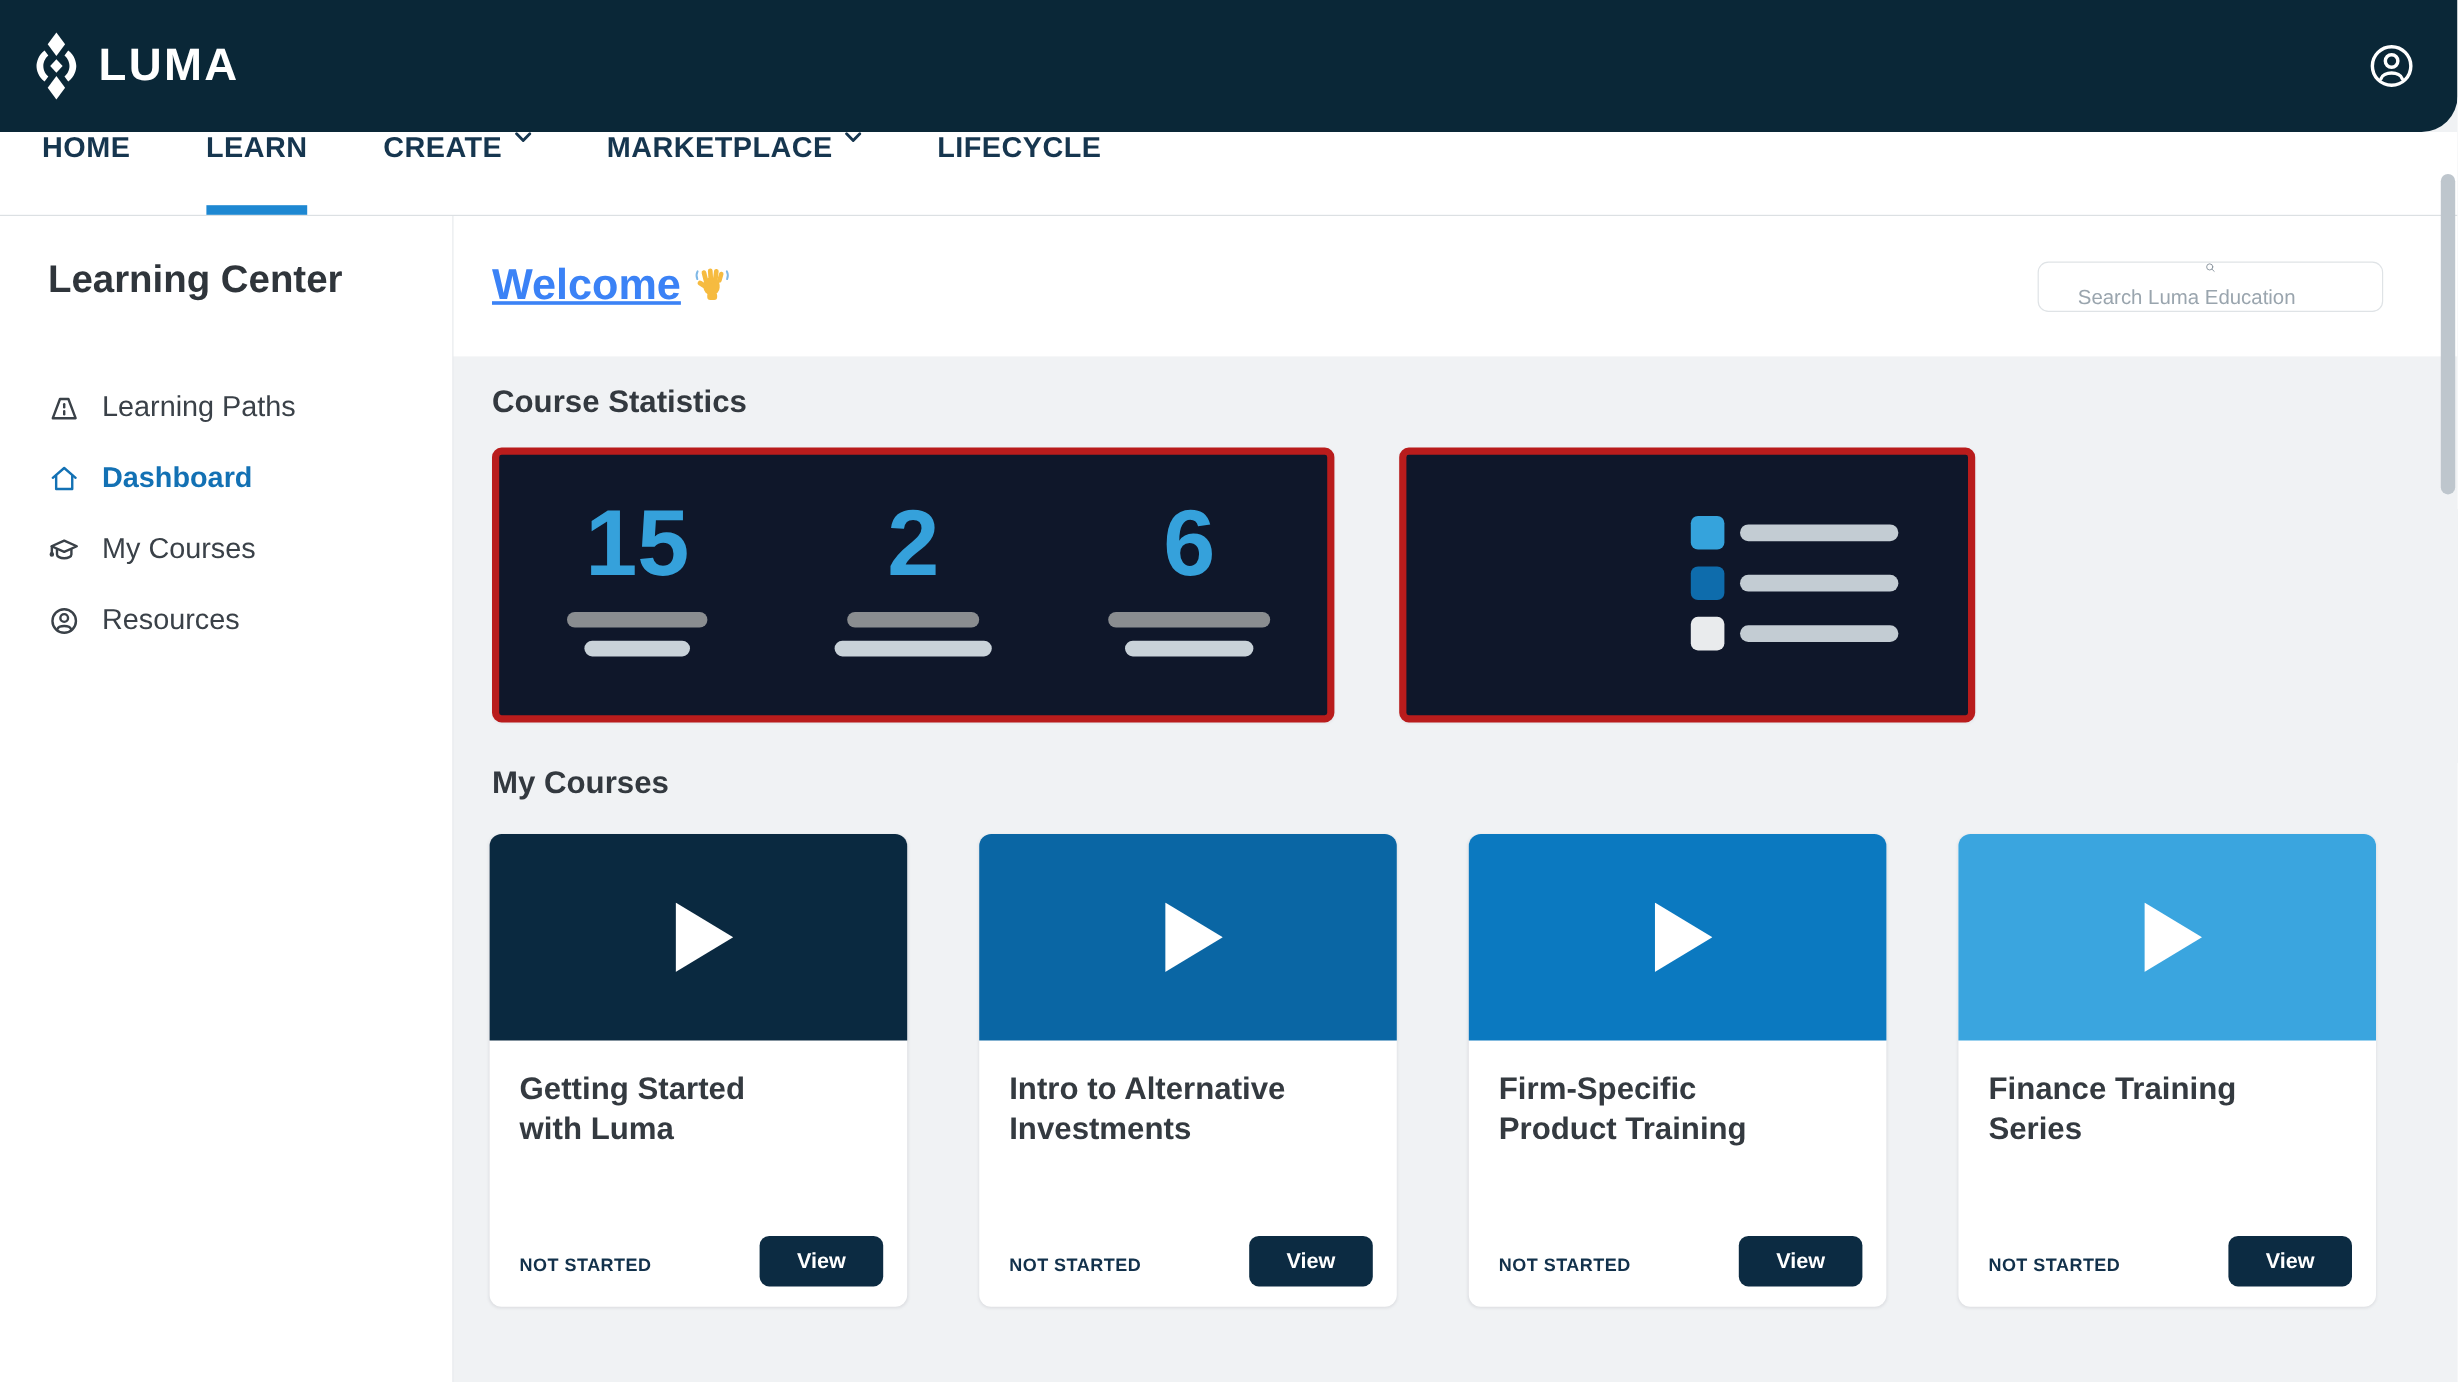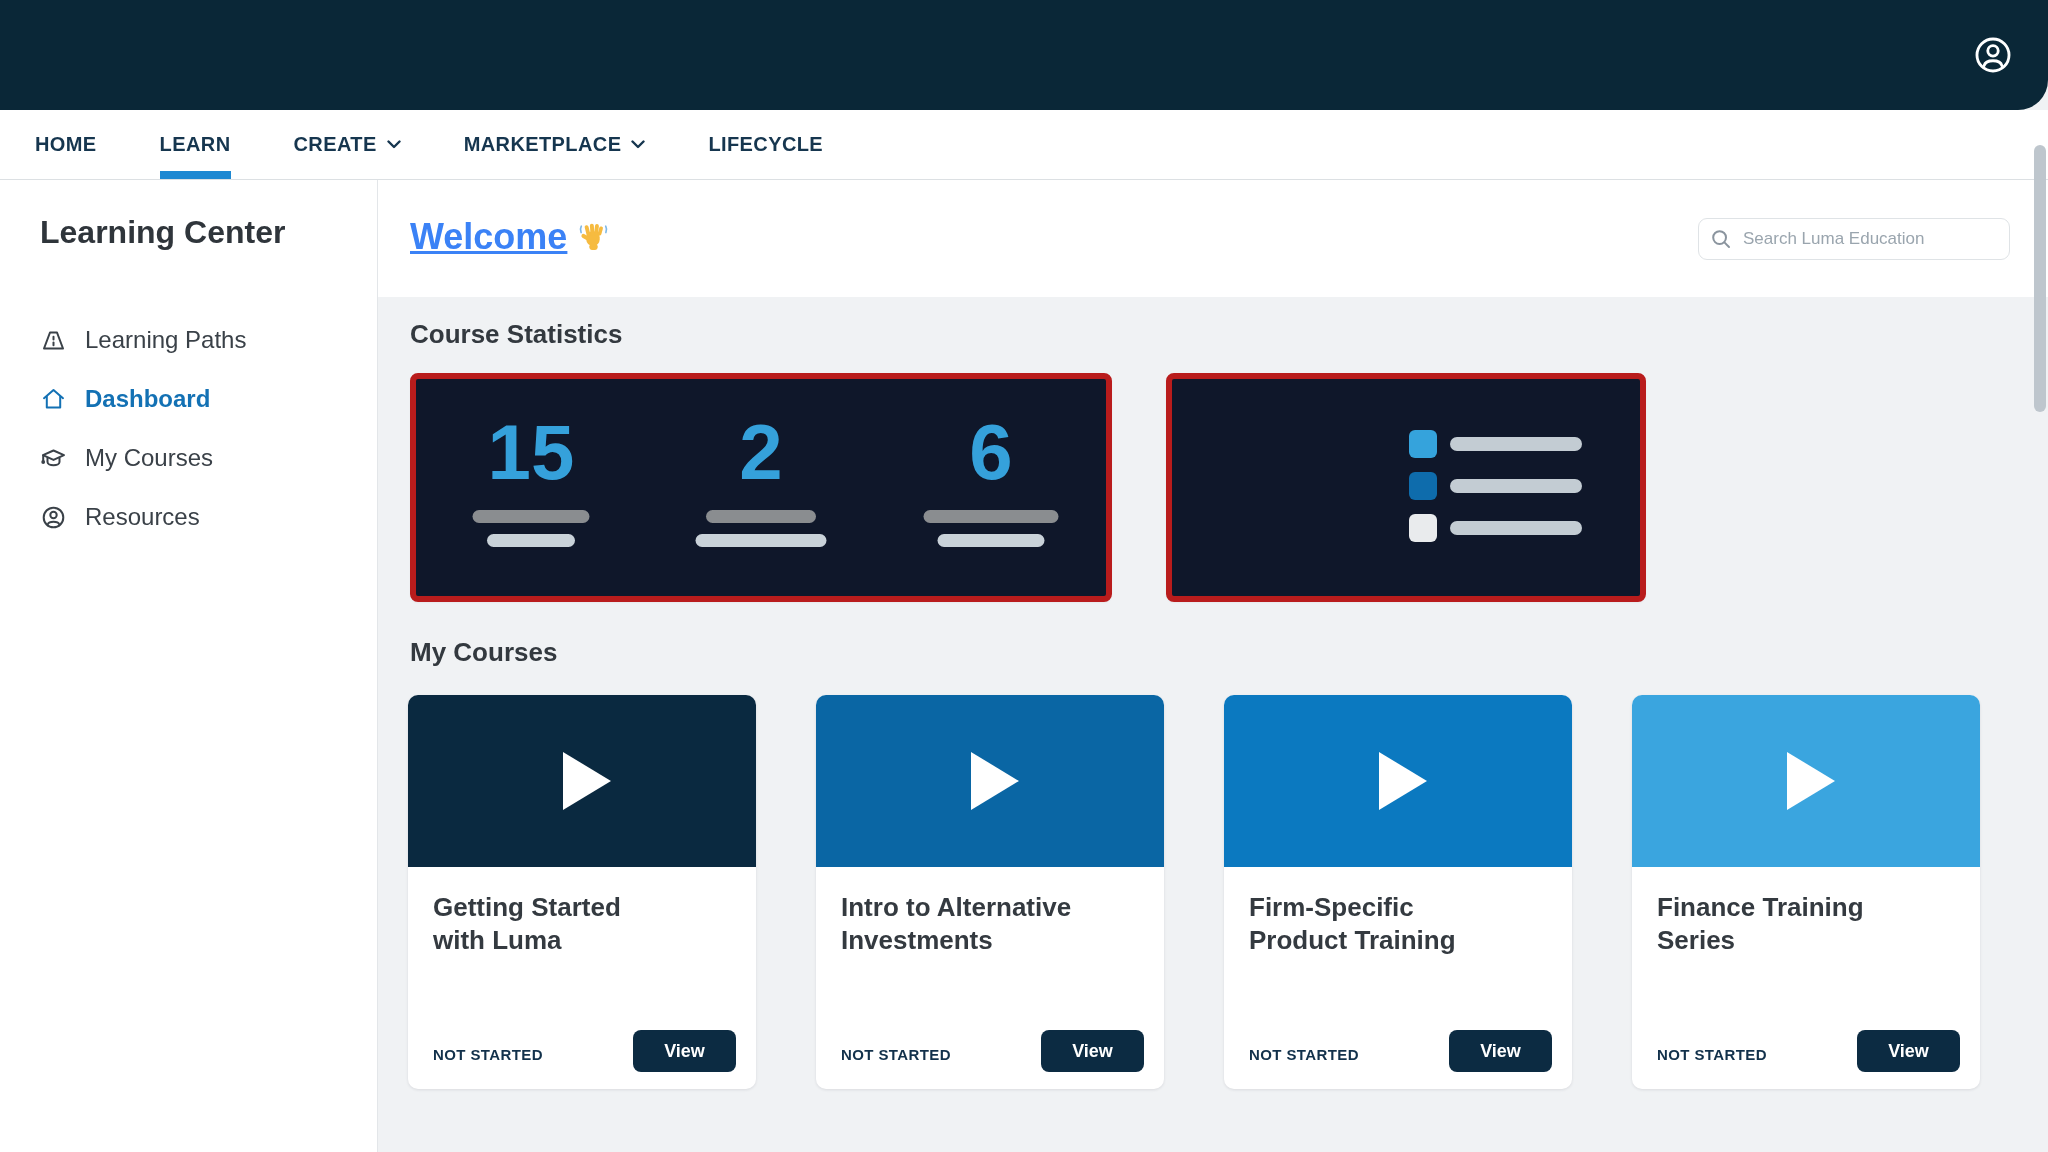--- a/index.html
+++ b/index.html
@@ -7,35 +7,35 @@
   .screen{position:relative;width:2048px;height:1152px;background:#F0F2F4;overflow:hidden;}
 
   
   .navbar{position:absolute;left:0;top:0;width:2048px;height:110px;background:#0A2737;border-bottom-right-radius:30px;}
   .brand{position:absolute;left:25px;top:26px;display:flex;align-items:center;gap:13px;cursor:pointer;}
   .brand-name{color:#FFFFFF;font-size:38px;font-weight:800;letter-spacing:2px;line-height:1;}
   .avatar{position:absolute;right:36px;top:36px;width:38px;height:38px;cursor:pointer;}
 
   
   .tabs{position:absolute;left:0;top:110px;width:2048px;height:70px;background:#FFFFFF;border-bottom:1px solid #DCE0E3;box-sizing:border-box;display:flex;align-items:stretch;padding-left:35px;gap:63px;}
-  .tab{position:relative;display:flex;align-items:center;gap:10px;font-size:20px;font-weight:700;color:#16364F;letter-spacing:.4px;cursor:pointer;white-space:nowrap;}
+  .tab{position:relative;display:flex;gap:10px;font-size:24px;font-weight:700;color:#16364F;letter-spacing:.4px;cursor:pointer;white-space:nowrap;}
   .tab.active::after{content:"";position:absolute;left:0;right:0;bottom:0;height:8px;background:#1E88D2;}
 
   
   .sidebar{position:absolute;left:0;top:180px;width:378px;height:972px;background:#FFFFFF;border-right:1px solid #E3E6E9;box-sizing:border-box;}
   .sidebar-title{margin:0;position:absolute;left:40px;top:34px;font-size:32px;font-weight:700;color:#2F353B;}
   .side-menu{position:absolute;left:0;top:138px;width:100%;}
   .side-item{display:flex;align-items:center;gap:18px;padding-left:40px;height:44px;margin-bottom:15px;font-size:24px;font-weight:500;color:#3A4148;cursor:pointer;}
   .side-item.active{color:#1371B4;font-weight:700;}
   .side-item svg{flex:0 0 auto;}
 
   
   .welcome-band{position:absolute;left:378px;top:180px;width:1670px;height:117px;background:#FFFFFF;}
   .welcome-title{position:absolute;left:32px;top:36px;display:flex;align-items:center;gap:11px;font-size:36px;font-weight:700;color:#3b82f6;text-decoration:underline;}
-  .search-box{position:absolute;left:1320px;top:38px;width:312px;height:42px;background:#FFFFFF;border:1.5px solid #DFE3E6;border-radius:9px;box-sizing:border-box;display:flex;align-items:center;gap:10px;padding:0 12px;}
+  .search-box{position:absolute;left:1320px;top:38px;width:288px;height:42px;background:#FFFFFF;border:1.5px solid #DFE3E6;border-radius:9px;box-sizing:border-box;display:flex;align-items:center;gap:10px;padding:0 12px;flex-direction:column;}
   .search-box input{flex:1;border:none;outline:none;background:transparent;font-size:17px;color:#4A545D;font-family:inherit;}
   .search-box input::placeholder{color:#9AA5AE;}
 
   
   .content{position:absolute;left:378px;top:297px;width:1670px;height:855px;}
   .section-title{position:absolute;left:32px;margin:0;font-size:26px;font-weight:700;color:#33393F;}
   .title-stats{top:22px;}
   .title-courses{top:340px;}
 
   .panel{background:#0f172a;border:6px solid #b91c1c;border-radius:8px;box-shadow:0 1px 2px rgba(16,24,40,.04);}
@@ -66,20 +66,30 @@
 
   
   .scroll-thumb{position:absolute;left:2034px;top:145px;width:12px;height:267px;border-radius:6px;background:#BEC6CD;cursor:pointer;}
 </style>
 </head>
 <body>
 
 <div class="screen">
 
   <header class="navbar">
+    <div class="brand">
+      <svg width="44" height="58" viewBox="0 0 42 56" fill="#FFFFFF">
+        <path d="M21 1 L28 10.5 L21 20 L14 10.5 Z"></path>
+        <path d="M21 36 L28 45.5 L21 55 L14 45.5 Z"></path>
+        <path d="M21 22.5 L26 28 L21 33.5 L16 28 Z"></path>
+        <path d="M11.5 15.5 C6.5 19 5 25 5 28 C5 31 6.5 37 11.5 40.5 L14.5 36.5 C11.5 34 10.5 30.5 10.5 28 C10.5 25.5 11.5 22 14.5 19.5 Z"></path>
+        <path d="M30.5 15.5 C35.5 19 37 25 37 28 C37 31 35.5 37 30.5 40.5 L27.5 36.5 C30.5 34 31.5 30.5 31.5 28 C31.5 25.5 30.5 22 27.5 19.5 Z"></path>
+      </svg>
+      <span class="brand-name">LUMA</span>
+    </div>
     <div class="avatar">
       <svg width="38" height="38" viewBox="0 0 32 32" fill="none" stroke="#FFFFFF" stroke-width="2.4" stroke-linecap="round">
         <circle cx="16" cy="16" r="13.5"></circle>
         <circle cx="16" cy="12.5" r="4.4"></circle>
         <path d="M8.5 25 C10 19.5 22 19.5 23.5 25"></path>
       </svg>
     </div>
   </header>
 
   <nav class="tabs">

